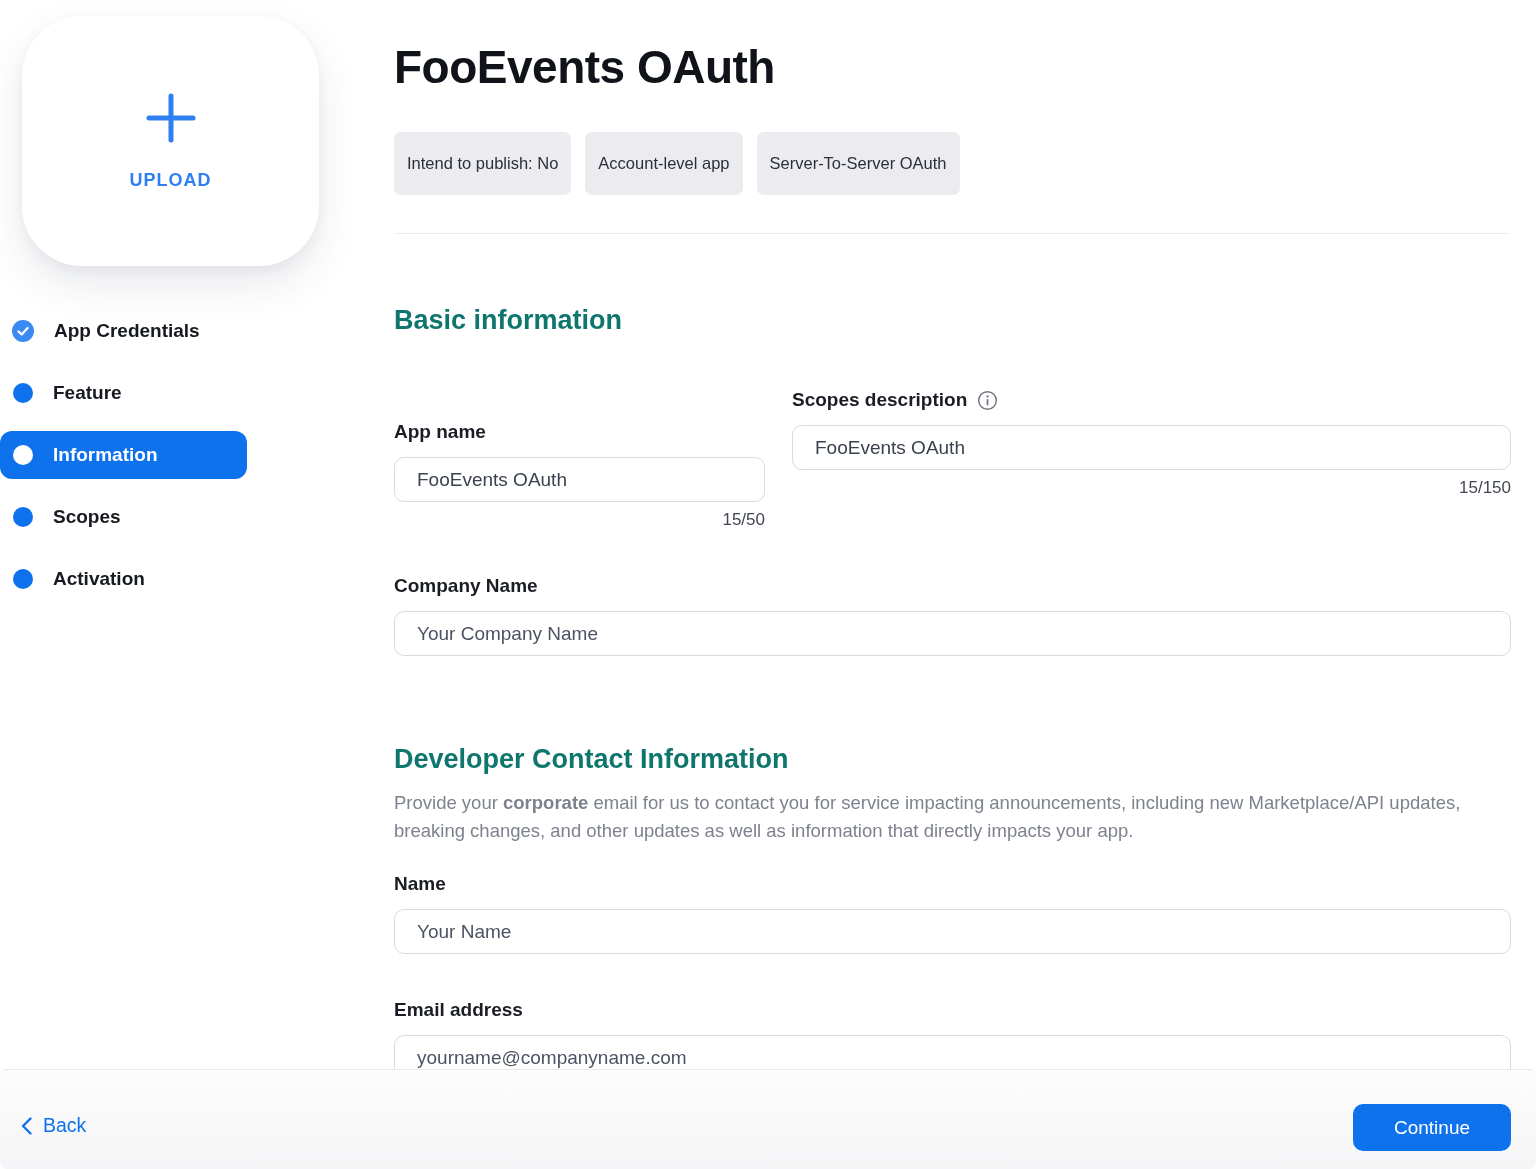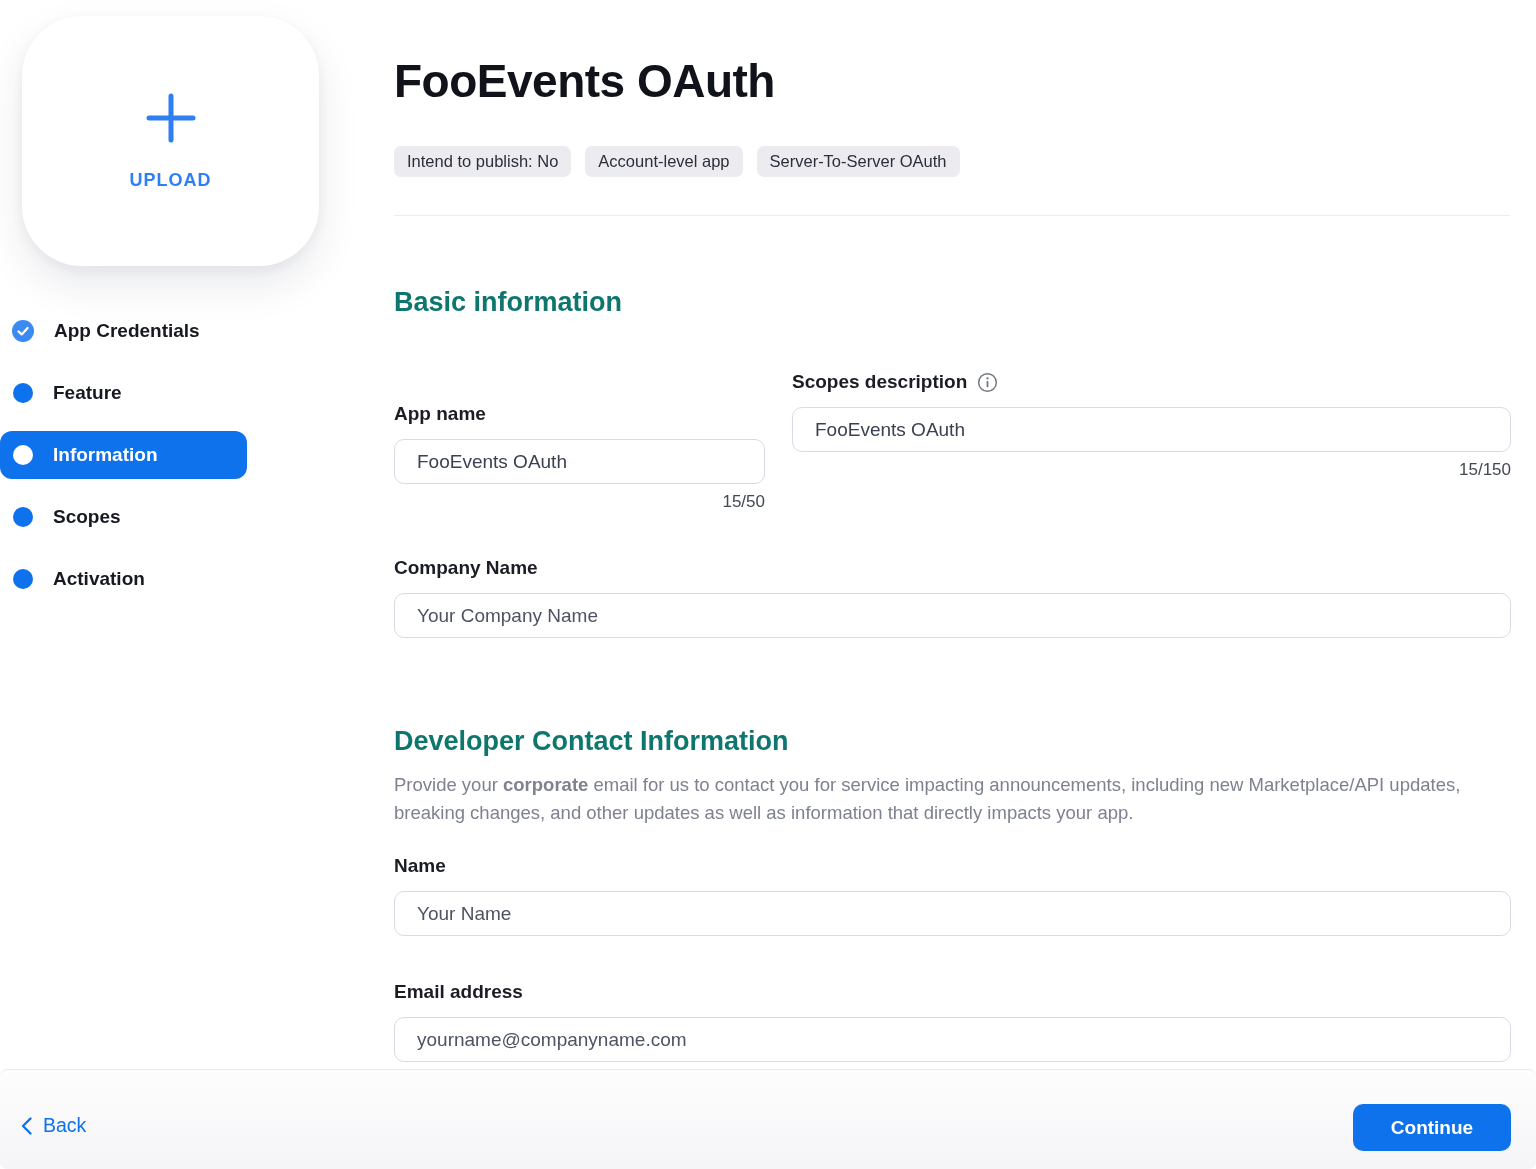--- a/index.html
+++ b/index.html
@@ -20,26 +20,26 @@
   .nav-item { display:flex; align-items:center; height:48px; width:247px;
     border-radius:12px; padding-left:13px; gap:20px; margin-bottom:14px; cursor:pointer; }
   .nav-item .label { font-size:19px; font-weight:700; color:#16191f; }
   .nav-item.active { background:#0e72ed; }
   .nav-item.active .label { color:#ffffff; }
   .dot { width:20px; height:20px; border-radius:50%; background:#0e72ed; flex:0 0 auto; }
   .dot.white { background:#ffffff; }
   .check-wrap { width:22px; height:22px; flex:0 0 auto; margin-left:-1px; }
 
   
-  .main { position:absolute; left:394px; top:18px; width:1117px; }
+  .main { position:absolute; left:394px; top:4px; width:1117px; }
   h1.app-title { margin-top:33px; font-size:46px; line-height:60px; font-weight:800;
     color:#101319; letter-spacing:-0.5px; }
   .badges { margin-top:35px; display:flex; gap:14px; }
   .badge { background:#ececf0; color:#2a3039; font-size:16.5px; line-height:19px;
-    padding:6px 13px; border-radius:7px; white-space:nowrap; }
+    padding:22px 13px; border-radius:7px; white-space:nowrap; }
   .divider { margin-top:38px; height:1px; background:#ededef; width:1116px; }
   h2.section { font-size:27px; line-height:40px; font-weight:800; color:#0f766e; }
   .basic-heading { margin-top:66px; }
   .fields-row { margin-top:48px; display:flex; gap:27px; }
   .col-appname { width:371px;margin-top:32px; }
   .col-shortdesc { width:719px; }
   .field-label { font-size:19px; line-height:24px; font-weight:700; color:#1a1d24;
     display:flex; align-items:center; gap:10px; }
   .text-input { display:block; width:100%; height:45px; margin-top:13px;
     border:1px solid #d9dbe4; border-radius:10px; padding:0 22px; font-size:19px;
@@ -54,21 +54,21 @@
   .name-block { margin-top:27px; }
   .email-block { margin-top:44px; }
 
   
   .footer { position:absolute; left:0; top:1069px; width:1536px; height:100px;
     border-top:1px solid #e9eaec;
     background:linear-gradient(180deg, #fdfdfe 0%, #f5f5f7 100%);border-radius:7px; }
   .back-link { position:absolute; left:20px; top:44px; display:flex; align-items:center;
     gap:10px; color:#0e72ed; font-size:19.5px; cursor:pointer; }
   .continue-btn { position:absolute; right:25px; top:34px; width:158px; height:47px;
-    background:#0e72ed; color:#ffffff; font-size:19px; font-weight:700;
+    background:#0e72ed; color:#ffffff; font-size:19px; font-weight:400;
     border:none; border-radius:10px; cursor:pointer;
     font-family:"Liberation Sans", sans-serif; }
 </style>
 </head>
 <body>
 
 <div class="page">
 
   <div class="sidebar">
     <div class="upload-card">

